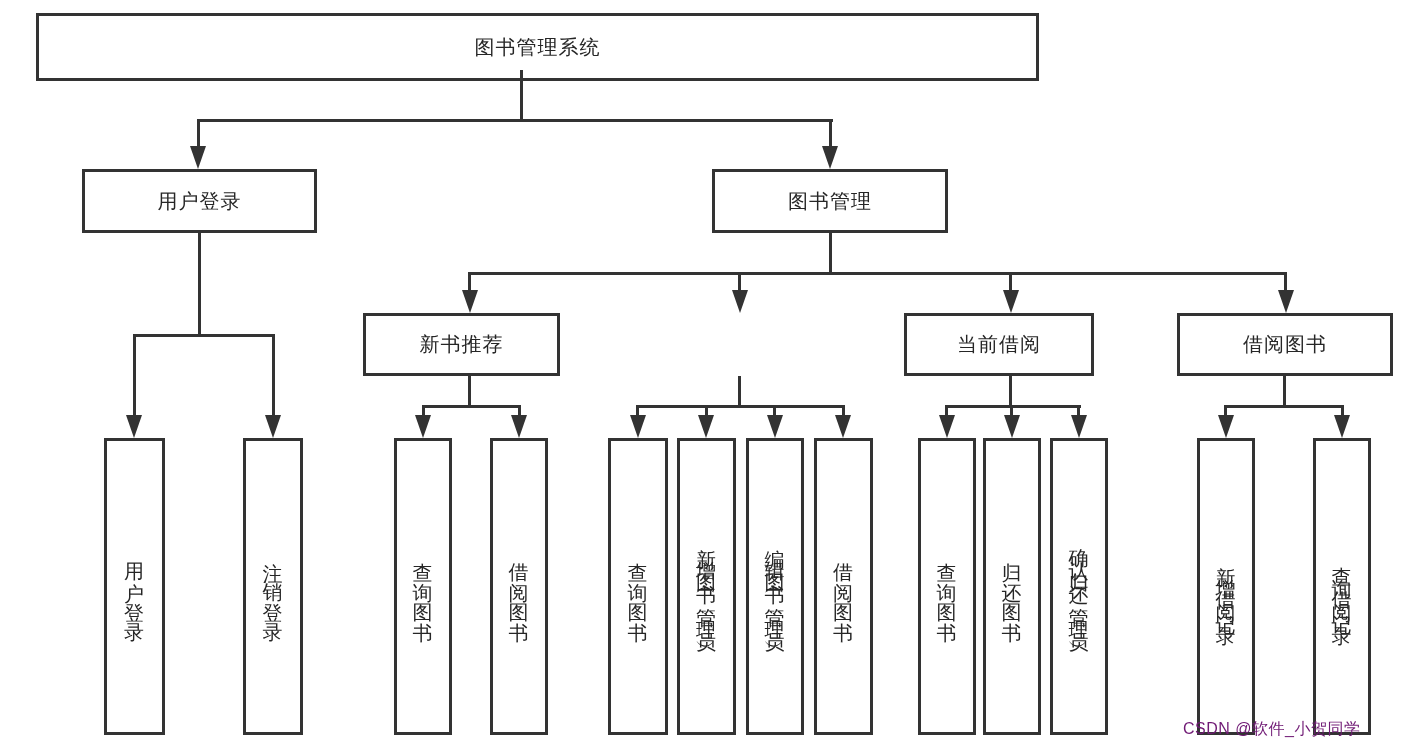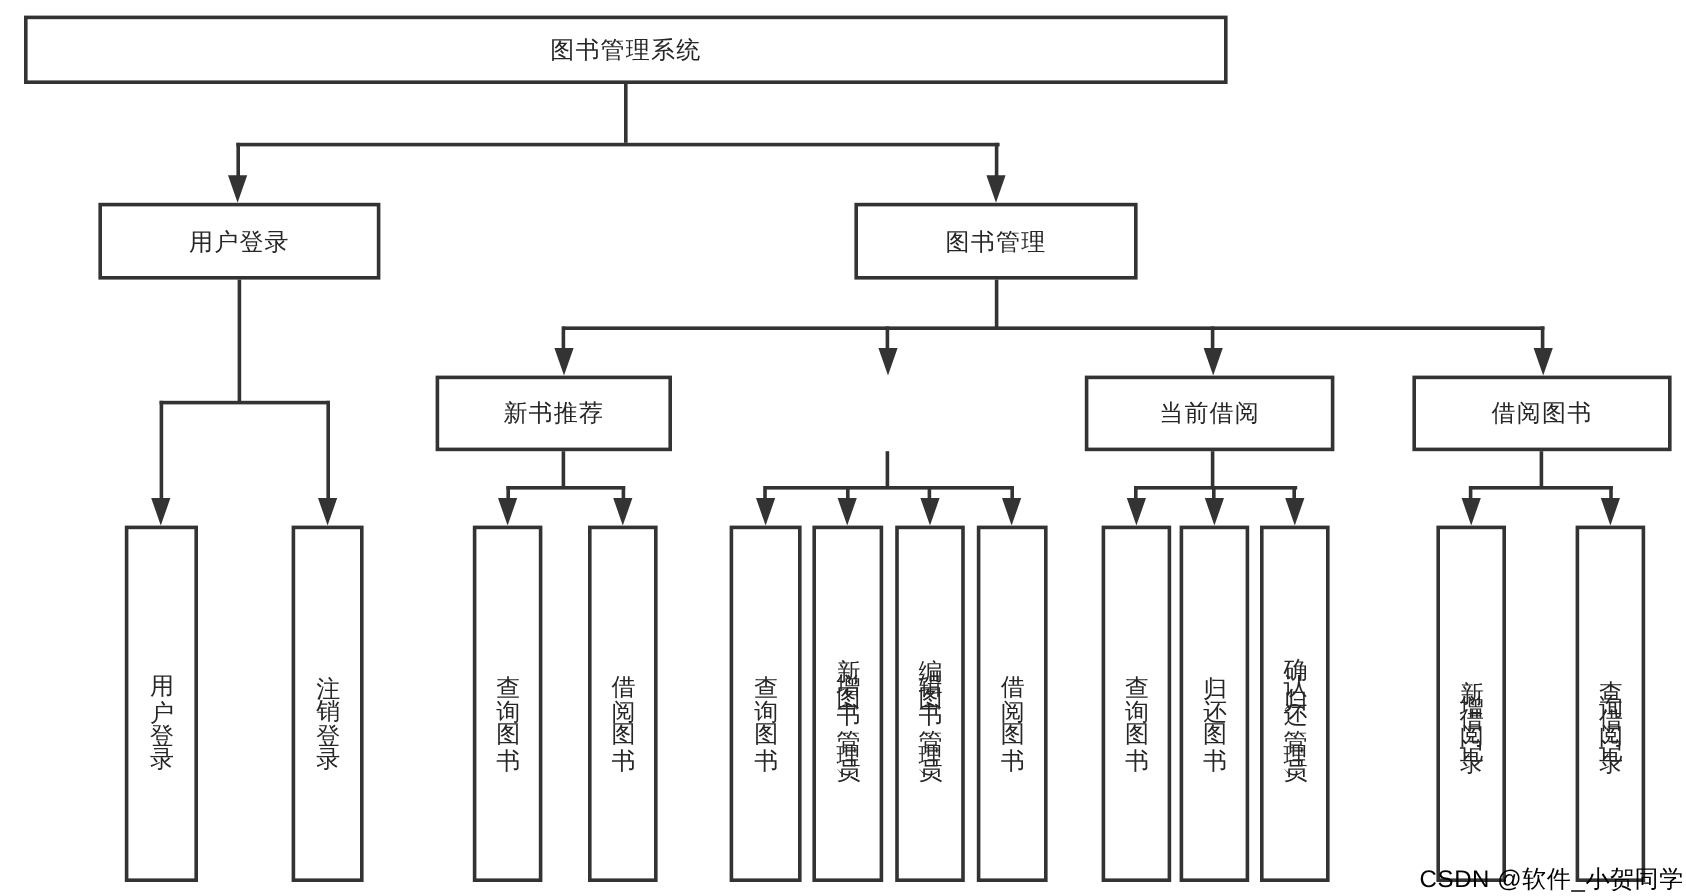--- a/index.html
+++ b/index.html
@@ -64,32 +64,32 @@
     width: 0;
     height: 0;
     border-left: 8px solid transparent;
     border-right: 8px solid transparent;
     border-top: 23px solid #333333;
   }
   .watermark {
     position: absolute;
     left: 1183px;
     top: 719px;
-    font-size: 20px;
-    color: #000000;
+    font-size: 16px;
+    color: #701a75;
     letter-spacing: 0.5px;
     white-space: nowrap;
   }
 </style>
 </head>
 <body>
 
 <div class="canvas">
 
-  <div class="hbox" style="left:20px;top:13px;width:1003px;height:57px">
+  <div class="hbox" style="left:36px;top:13px;width:1003px;height:68px">
     <span>图书管理系统</span>
   </div>
 
   <div class="vl" style="left:520px;top:70px;height:49px"></div>
   <div class="hl" style="left:197px;top:119px;width:636px"></div>
   <div class="vl" style="left:197px;top:119px;height:29px"></div>
   <div class="ar" style="left:190px;top:146px"></div>
   <div class="vl" style="left:829px;top:119px;height:29px"></div>
   <div class="ar" style="left:822px;top:146px"></div>
 
@@ -114,21 +114,21 @@
   <div class="vl" style="left:738px;top:272px;height:20px"></div>
   <div class="ar" style="left:732px;top:290px"></div>
   <div class="vl" style="left:1009px;top:272px;height:20px"></div>
   <div class="ar" style="left:1003px;top:290px"></div>
   <div class="vl" style="left:1284px;top:272px;height:20px"></div>
   <div class="ar" style="left:1278px;top:290px"></div>
 
   <div class="hbox" style="left:363px;top:313px;width:197px;height:63px">
     <span>新书推荐</span>
   </div>
-  <div class="hbox" style="left:904px;top:313px;width:208px;height:63px">
+  <div class="hbox" style="left:904px;top:313px;width:190px;height:63px">
     <span>当前借阅</span>
   </div>
   <div class="hbox" style="left:1177px;top:313px;width:216px;height:63px">
     <span>借阅图书</span>
   </div>
 
   <div class="vl" style="left:468px;top:376px;height:30px"></div>
   <div class="hl" style="left:422px;top:405px;width:99px"></div>
   <div class="vl" style="left:422px;top:405px;height:11px"></div>
   <div class="ar" style="left:415px;top:415px"></div>

